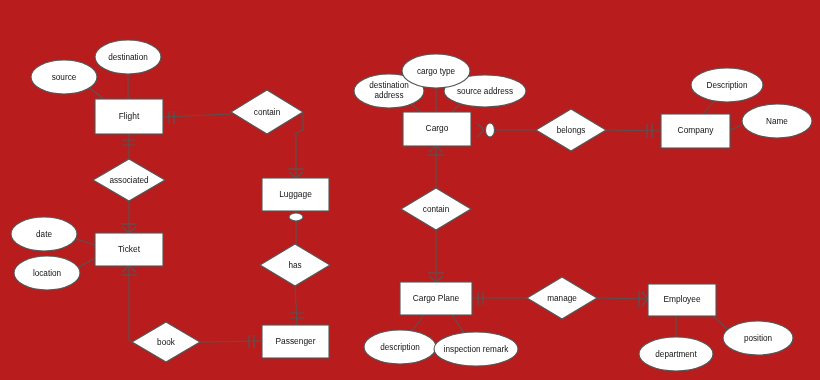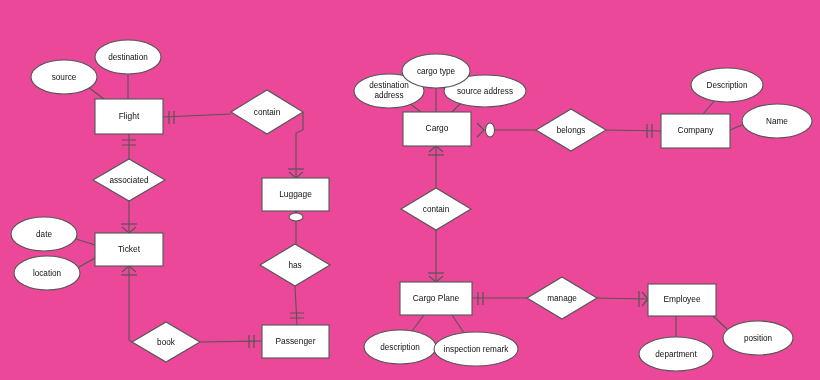--- a/index.html
+++ b/index.html
@@ -4,21 +4,21 @@
 <style>
   html, body {
     margin: 0;
     padding: 0;
     background: #ffffff;
   }
   #canvas-wrap {
     position: relative;
     width: 820px;
     height: 380px;
-    background: #ec4899;
+    background: #b91c1c;
     font-family: "Liberation Sans", sans-serif;
     overflow: hidden;
   }
   svg#er-svg {
     display: block;
     width: 820px;
     height: 380px;
   }
   .entity-box {
     fill: #ffffff;

